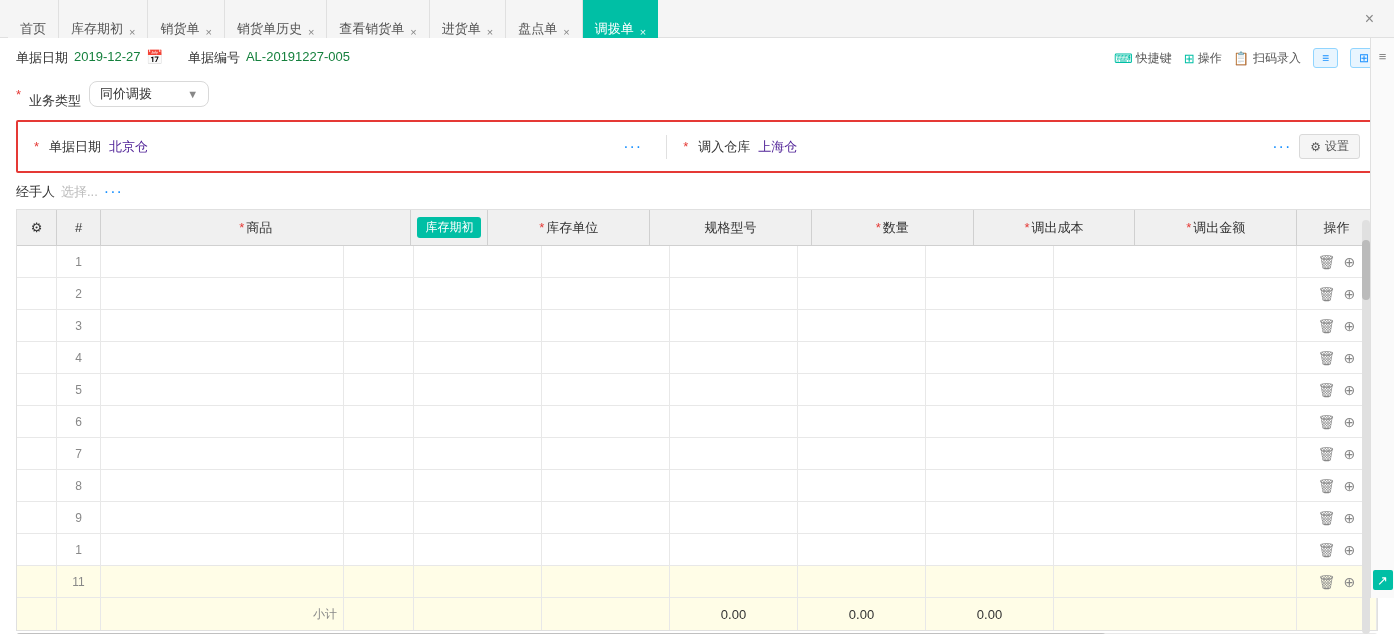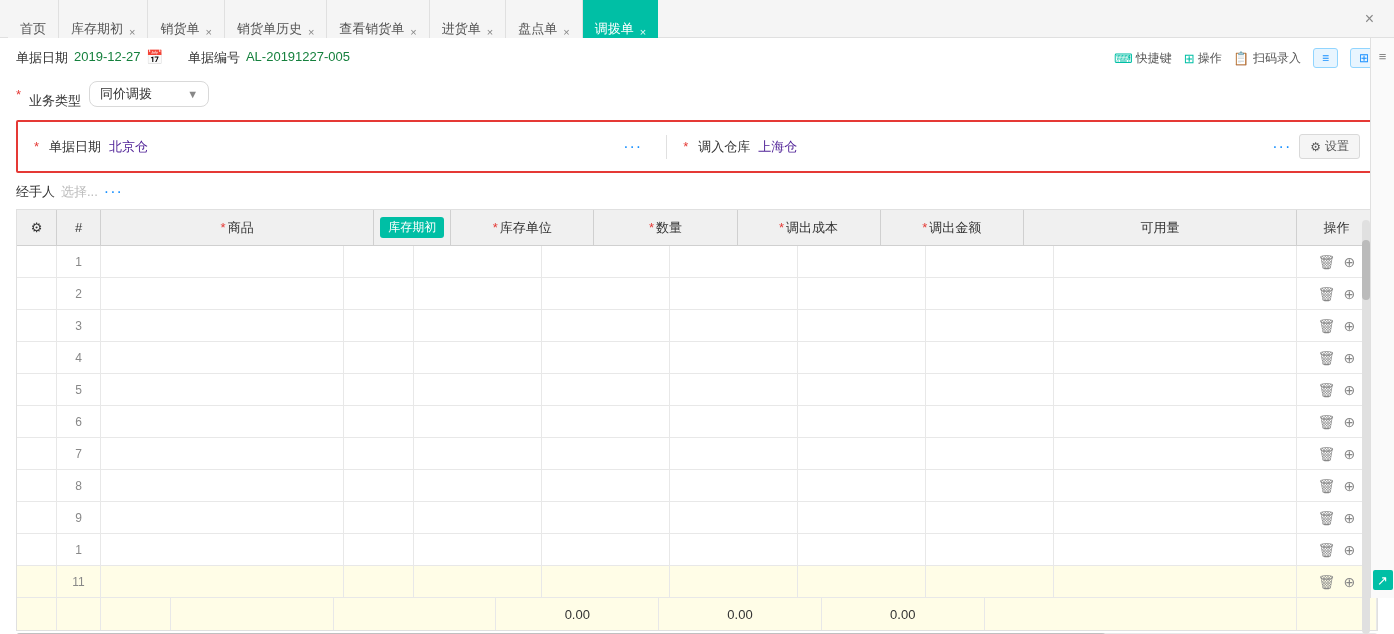--- a/index.html
+++ b/index.html
@@ -277,30 +277,30 @@
     <div class="th no">#</div>
     <div class="th goods">
       <span class="req">*</span>商品
     </div>
     <div class="th" style="min-width:70px;">
       <button class="scan-btn">库存期初</button>
     </div>
     <div class="th unit">
       <span class="req">*</span>库存单位
     </div>
+    <div class="th spec">规格型号</div>
     <div class="th qty">
       <span class="req">*</span>数量
     </div>
     <div class="th cost">
       <span class="req">*</span>调出成本
     </div>
     <div class="th amount">
       <span class="req">*</span>调出金额
     </div>
-    <div class="th avail">可用量</div>
     <div class="th ops">操作</div>
   </div>
 
   <div class="table-row">
     <div class="td gear-cell"></div>
     <div class="td no">1</div>
     <div class="td goods"></div>
     <div class="td" style="min-width:70px;"></div>
     <div class="td unit"></div>
     <div class="td spec"></div>
@@ -470,20 +470,21 @@
     <div class="td amount"></div>
     <div class="td avail"></div>
     <div class="td ops">
       <span class="op-icon">🗑</span>
       <span class="op-icon">⊕</span>
     </div>
   </div>
   <div class="table-row subtotal">
     <div class="td gear-cell"></div>
     <div class="td no"></div>
+    <div class="td goods" style="justify-content:flex-end;color:#888;font-size:12px;border-right:1px solid #e8e8e8;flex:2;">小计</div>
     <div class="td" style="min-width:70px;"></div>
     <div class="td unit"></div>
     <div class="td spec"></div>
     <div class="td qty">0.00</div>
     <div class="td cost">0.00</div>
     <div class="td amount">0.00</div>
     <div class="td avail"></div>
     <div class="td ops"></div>
   </div>
 </div>

